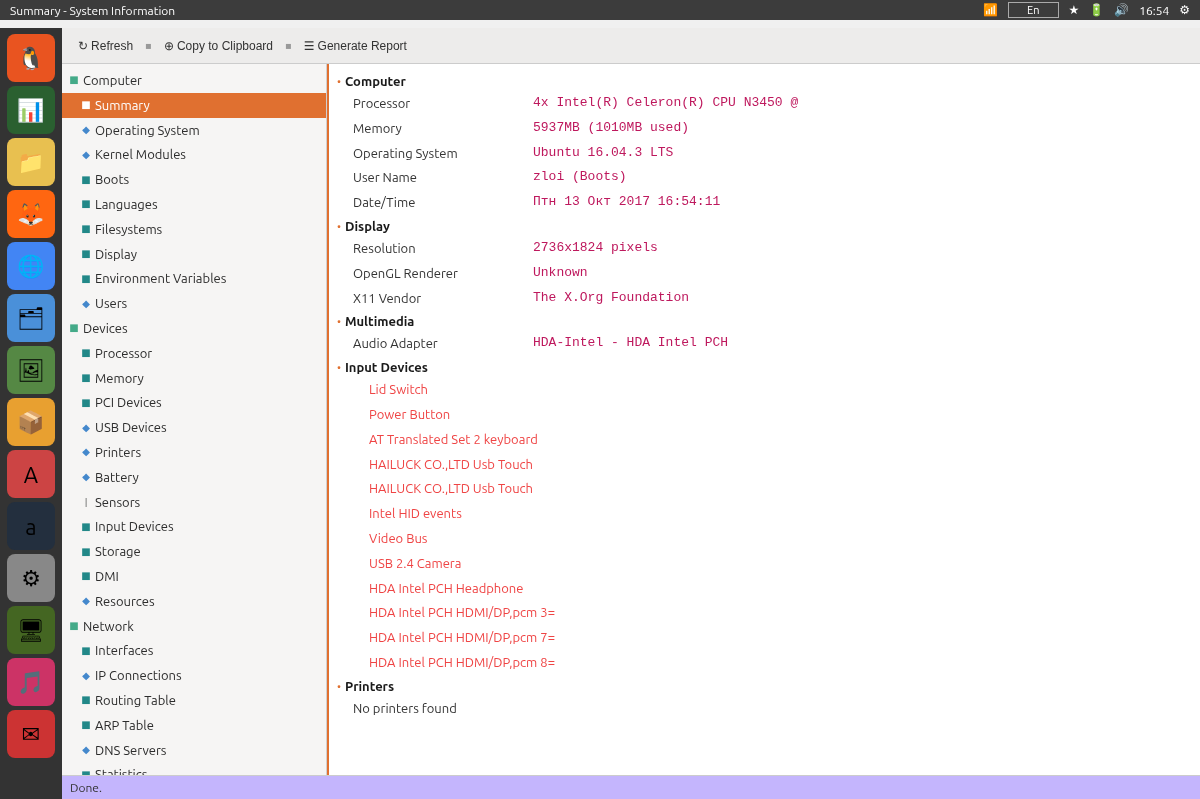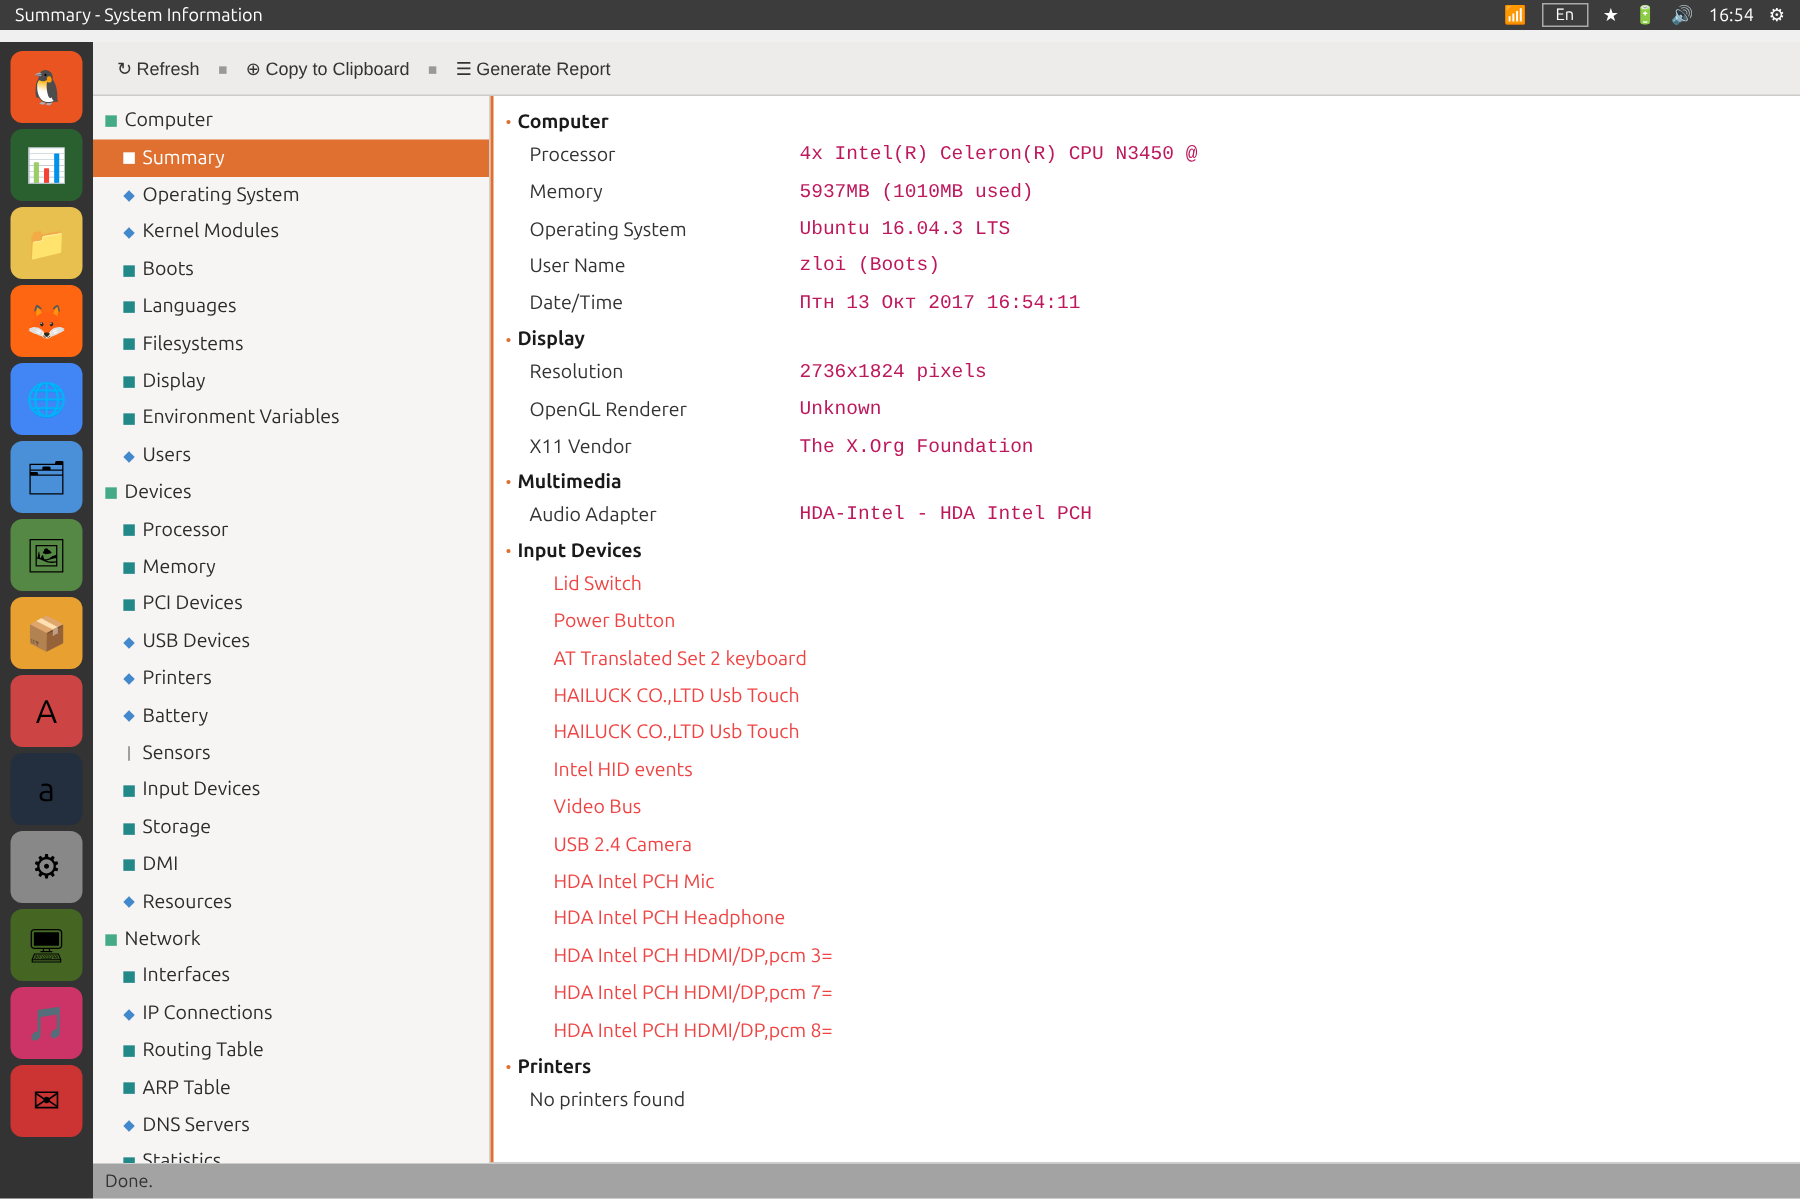--- a/index.html
+++ b/index.html
@@ -197,39 +197,39 @@
     .detail-sub-item {
       padding: 2px 0 2px 32px;
       font-size: 13px;
       color: #ef4444;
       line-height: 1.6;
     }
 
     
     .status-bar {
       height: 24px;
-      background: #a3a3a3;
+      background: #c4b5fd;
       border-top: 1px solid #ccc;
       display: flex;
       align-items: center;
       padding: 0 8px;
       font-size: 12px;
       color: #333;
     }
   </style>
 </head>
 <body>
 
 <div class="title-bar">
   <div class="title-bar-left">
     <span>Summary - System Information</span>
   </div>
   <div class="title-bar-right">
     <span>📶</span>
-    <span style="border:1px solid #aaa;padding:1px 8px;font-size:11px;">En</span>
+    <span style="border:1px solid #aaa;padding:1px 18px;font-size:11px;">En</span>
     <span>★</span>
     <span>🔋</span>
     <span>🔊</span>
     <span>16:54</span>
     <span>⚙</span>
   </div>
 </div>
 
 <div class="dock" id="dock-container">
     <div class="dock-item" style="background: rgb(233, 84, 32);">🐧</div>
@@ -430,21 +430,20 @@
         </div>
         <div class="detail-section-header">Input Devices</div>
         <div class="detail-sub-item">Lid Switch</div>
         <div class="detail-sub-item">Power Button</div>
         <div class="detail-sub-item">AT Translated Set 2 keyboard</div>
         <div class="detail-sub-item">HAILUCK CO.,LTD Usb Touch</div>
         <div class="detail-sub-item">HAILUCK CO.,LTD Usb Touch</div>
         <div class="detail-sub-item">Intel HID events</div>
         <div class="detail-sub-item">Video Bus</div>
         <div class="detail-sub-item">USB 2.4 Camera</div>
-        <div class="detail-sub-item">HDA Intel PCH Mic</div>
         <div class="detail-sub-item">HDA Intel PCH Headphone</div>
         <div class="detail-sub-item">HDA Intel PCH HDMI/DP,pcm 3=</div>
         <div class="detail-sub-item">HDA Intel PCH HDMI/DP,pcm 7=</div>
         <div class="detail-sub-item">HDA Intel PCH HDMI/DP,pcm 8=</div>
         <div class="detail-section-header">Printers</div>
         <div class="detail-row">
           <span class="detail-label">No printers found</span>
           <span class="detail-value"></span>
         </div>
       </div>

